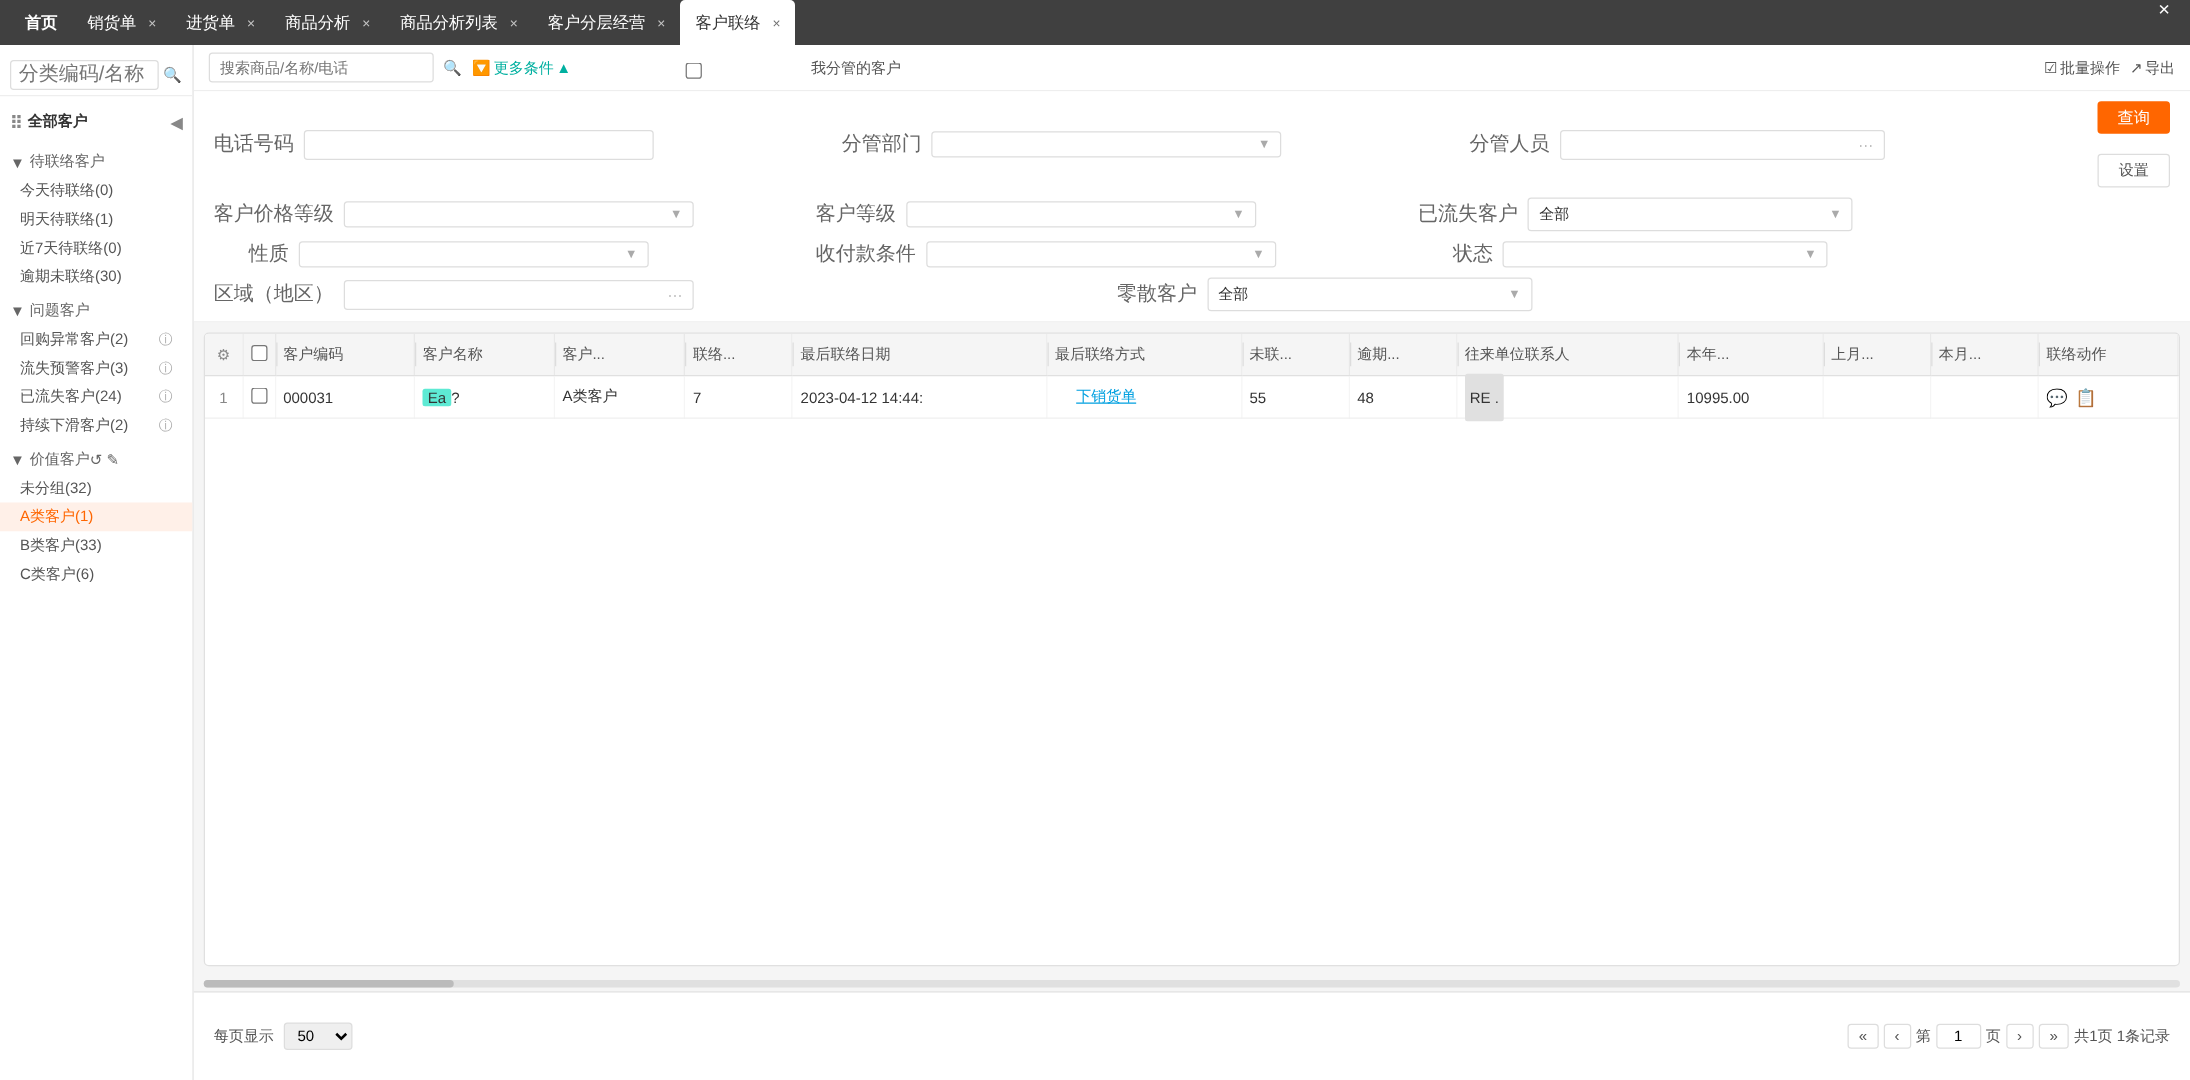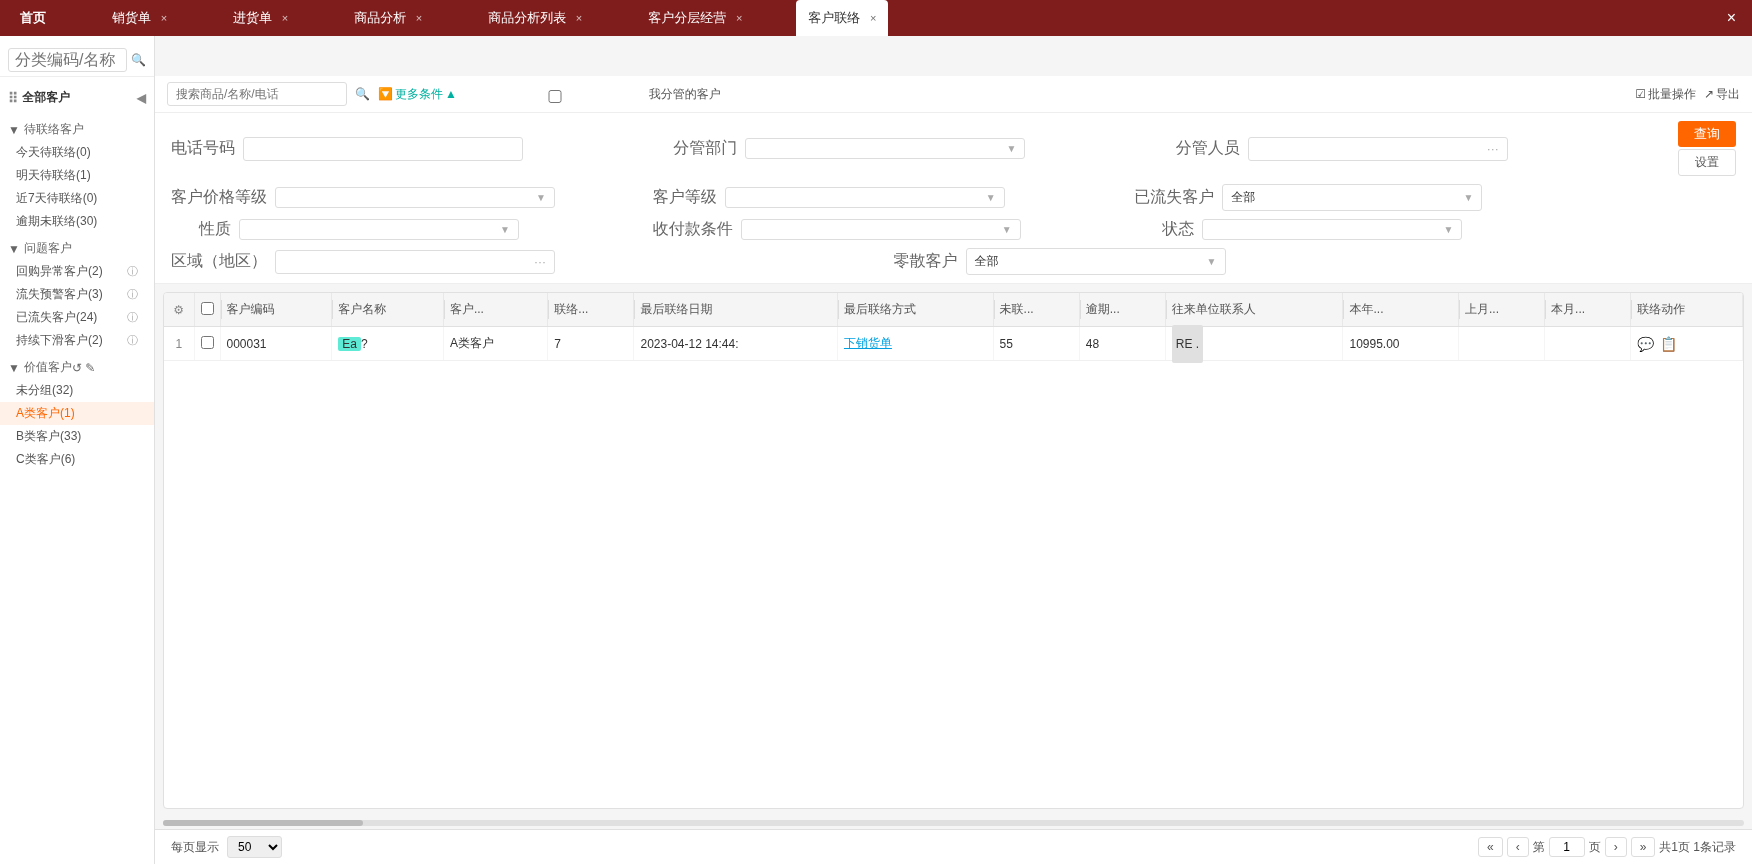--- a/index.html
+++ b/index.html
@@ -1,19 +1,19 @@
 <!DOCTYPE html>
 <html><head>
   <meta charset="utf-8">
   <style>
     * { box-sizing: border-box; margin: 0; padding: 0; }
     body { font-family: 'Microsoft YaHei', Arial, sans-serif; font-size: 12px; background: #f5f5f5; color: #333; overflow: hidden; width: 1752px; height: 864px; }
 
     
-    .top-nav { display: flex; align-items: center; background: #7f1d1d; height: 36px; padding: 0 8px; gap: 42px; }
+    .top-nav { display: flex; background: #404040; height: 36px; padding: 0 8px; }
     .top-nav .nav-item { color: #fff; padding: 0 12px; height: 36px; line-height: 36px; cursor: pointer; font-size: 13px; white-space: nowrap; position: relative; }
     .top-nav .nav-item.active { background: #fff; color: #333; border-radius: 4px 4px 0 0; }
     .top-nav .nav-item .close-x { margin-left: 6px; font-size: 11px; opacity: 0.7; }
     .top-nav .nav-item.home { font-weight: bold; }
     .top-nav .spacer { flex: 1; }
     .top-nav .top-close { color: #fff; font-size: 16px; cursor: pointer; padding: 0 8px; }
 
     
     .main-layout { display: flex; height: calc(864px - 36px); }
 
@@ -31,21 +31,21 @@
     .sidebar-group-title .triangle { margin-right: 4px; color: #666; }
     .sidebar-item { padding: 3px 16px; color: #555; cursor: pointer; font-size: 12px; display: flex; align-items: center; }
     .sidebar-item.active { background: #fff0e8; color: #f60; }
     .sidebar-item .item-icons { margin-left: auto; display: flex; gap: 4px; }
     .sidebar-item .item-icon { color: #aaa; font-size: 11px; }
 
     
     .content { flex: 1; display: flex; flex-direction: column; overflow: hidden; background: #f5f5f5; }
 
     
-    .filter-bar { background: #fff; padding: 6px 12px; display: flex; align-items: center; gap: 8px; border-bottom: 1px solid #eee; margin-top: 40px; }
+    .filter-bar { background: #fff; padding: 6px 12px; display: flex; align-items: center; gap: 8px; border-bottom: 1px solid #eee; }
     .filter-bar input { border: 1px solid #ddd; border-radius: 3px; padding: 4px 8px; font-size: 12px; width: 180px; outline: none; }
     .filter-bar .search-btn { color: #00b0a0; cursor: pointer; }
     .filter-bar .more-filter { color: #00b0a0; cursor: pointer; display: flex; align-items: center; gap: 2px; font-size: 12px; }
     .filter-bar .my-customer { display: flex; align-items: flex-end; gap: 4px; color: #555; cursor: pointer; font-size: 12px; }
     .filter-bar .spacer { flex: 1; }
     .filter-bar .batch-op { color: #555; cursor: pointer; font-size: 12px; display: flex; align-items: center; gap: 2px; }
     .filter-bar .export-btn { color: #555; cursor: pointer; font-size: 12px; display: flex; align-items: center; gap: 2px; }
 
     
     .adv-filter { background: #fff; padding: 8px 16px; border-bottom: 1px solid #eee; }
@@ -57,26 +57,26 @@
     .filter-input .dots-btn { color: #aaa; font-size: 12px; }
 
     
     .table-area { flex: 1; overflow: auto; background: #fff; margin: 8px; border: 1px solid #e0e0e0; border-radius: 4px; }
     table { width: 100%; border-collapse: collapse; font-size: 12px; }
     thead tr { background: #f5f5f5; }
     thead th { padding: 8px 6px; border-bottom: 1px solid #e0e0e0; border-right: 1px solid #e8e8e8; color: #555; font-weight: normal; white-space: nowrap; text-align: left; position: relative; }
     thead th .col-sep { position: absolute; left: 0; top: 20%; height: 60%; width: 1px; background: #ddd; }
     tbody tr { background: #fff; }
     tbody td { padding: 8px 6px; border-bottom: 1px solid #f0f0f0; border-right: 1px solid #f5f5f5; color: #333; white-space: nowrap; }
-    .link-text { color: #00a0e0; cursor: pointer; text-decoration: underline; }
+    .link-text { color: #00a0e0; cursor: pointer; text-decoration: underline; margin-left: 17px; }
     .action-icons { display: flex; gap: 6px; }
     .action-icon { color: #aaa; cursor: pointer; font-size: 14px; }
 
     
-    .bottom-bar { background: #fff; border-top: 1px solid #e0e0e0; padding: 6px 16px; display: flex; align-items: center; gap: 8px; font-size: 12px; color: #555; flex-shrink: 0; }
+    .bottom-bar { background: #fff; border-top: 1px solid #e0e0e0; padding: 24px 16px; display: flex; align-items: center; gap: 8px; font-size: 12px; color: #555; flex-shrink: 0; }
     .bottom-bar .page-size-label { color: #555; }
     .bottom-bar .page-size-select { border: 1px solid #ddd; border-radius: 3px; padding: 2px 6px; font-size: 12px; outline: none; }
     .bottom-bar .spacer { flex: 1; }
     .bottom-bar .page-nav { display: flex; align-items: center; gap: 4px; }
     .bottom-bar .page-btn { border: 1px solid #ddd; border-radius: 3px; padding: 2px 8px; cursor: pointer; background: #fff; font-size: 12px; color: #555; }
     .bottom-bar .page-input { border: 1px solid #ddd; border-radius: 3px; padding: 2px 6px; width: 36px; font-size: 12px; text-align: center; outline: none; }
     .bottom-bar .total-info { color: #555; }
 
     .scrollbar-placeholder { height: 12px; background: #f5f5f5; display: flex; align-items: center; padding: 0 8px; }
     .scrollbar-track { flex: 1; height: 6px; background: #e0e0e0; border-radius: 3px; position: relative; }
@@ -250,21 +250,21 @@
             <span class="arrow">▼</span>
           </div>
         </div>
         <div class="filter-field">
           <span class="filter-label">分管人员</span>
           <div class="filter-input" style="max-width:260px;">
             <span></span>
             <span class="dots-btn">···</span>
           </div>
         </div>
-        <div style="display:flex;flex-direction:column;gap:2px;margin-left:auto;">
+        <div style="display:flex;flex-direction:column;gap:16px;margin-left:auto;">
           <button class="orange-btn">查询</button>
           <button class="gray-btn">设置</button>
         </div>
       </div>
 
       <div class="filter-row">
         <div class="filter-field">
           <span class="filter-label">客户价格等级</span>
           <div class="filter-input" style="max-width:280px;">
             <span></span>

